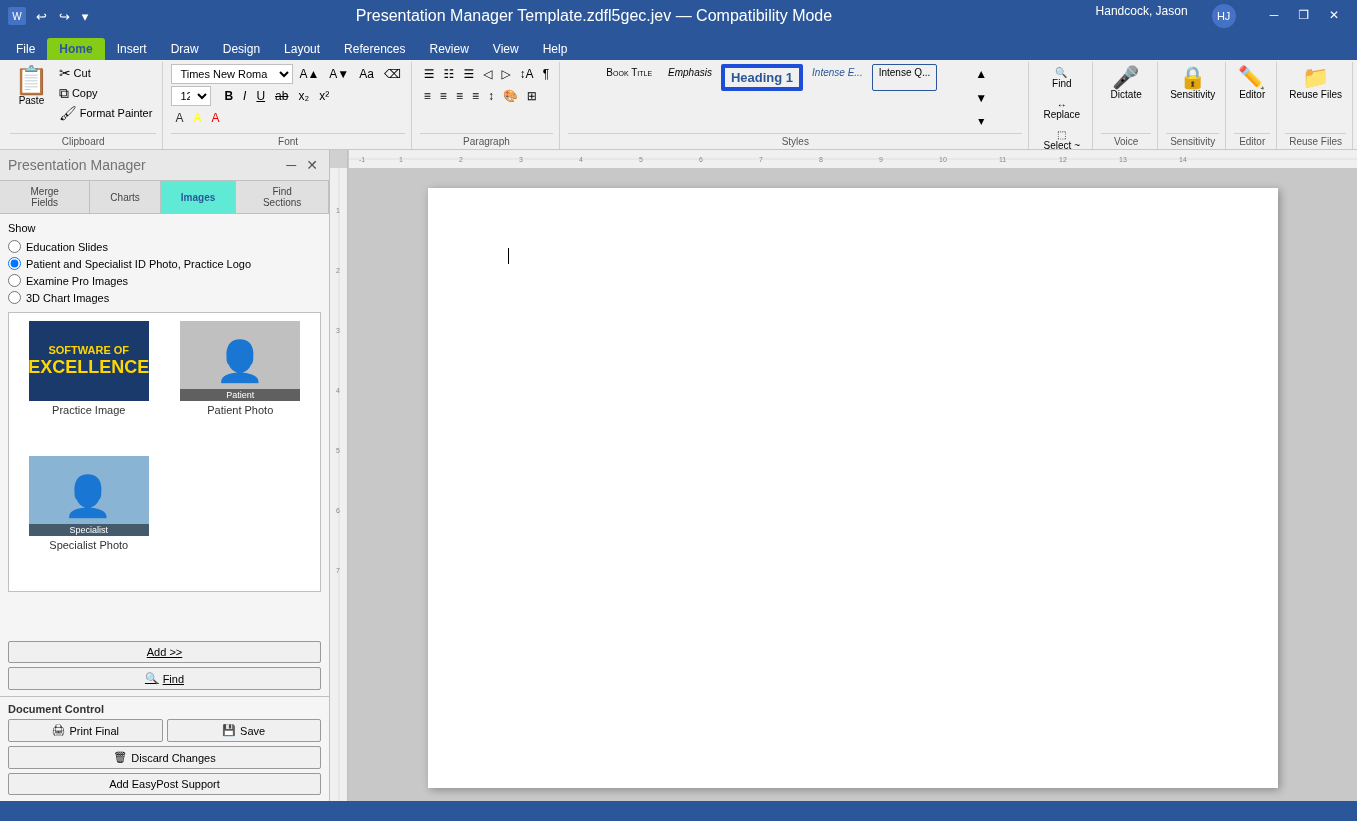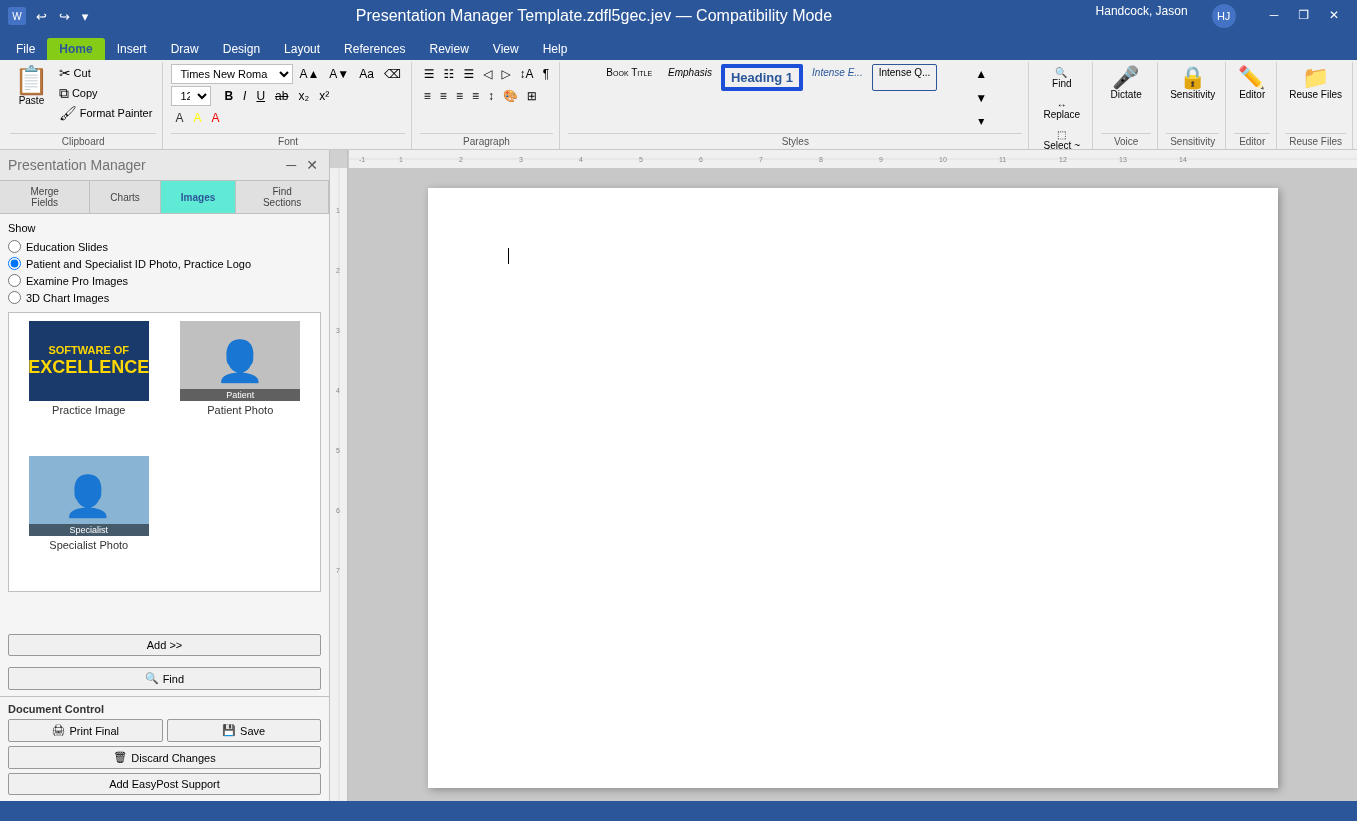--- a/index.html
+++ b/index.html
@@ -274,21 +274,21 @@
       left: 0;
       right: 0;
       background: rgba(0,0,0,0.5);
       color: white;
       font-size: 9px;
       text-align: center;
       padding: 1px;
     }
 
     
-    .sidebar-buttons { padding: 6px 8px; display: flex; flex-direction: column; gap: 11px; }
+    .sidebar-buttons { padding: 6px 8px; display: flex; flex-direction: column; gap: 4px; text-decoration: underline; }
     .sidebar-action-btn {
       border: 1px solid #999;
       background: #f0f0f0;
       cursor: pointer;
       padding: 4px 10px;
       font-size: 11px;
       border-radius: 2px;
       display: flex;
       align-items: center;
       justify-content: center;

